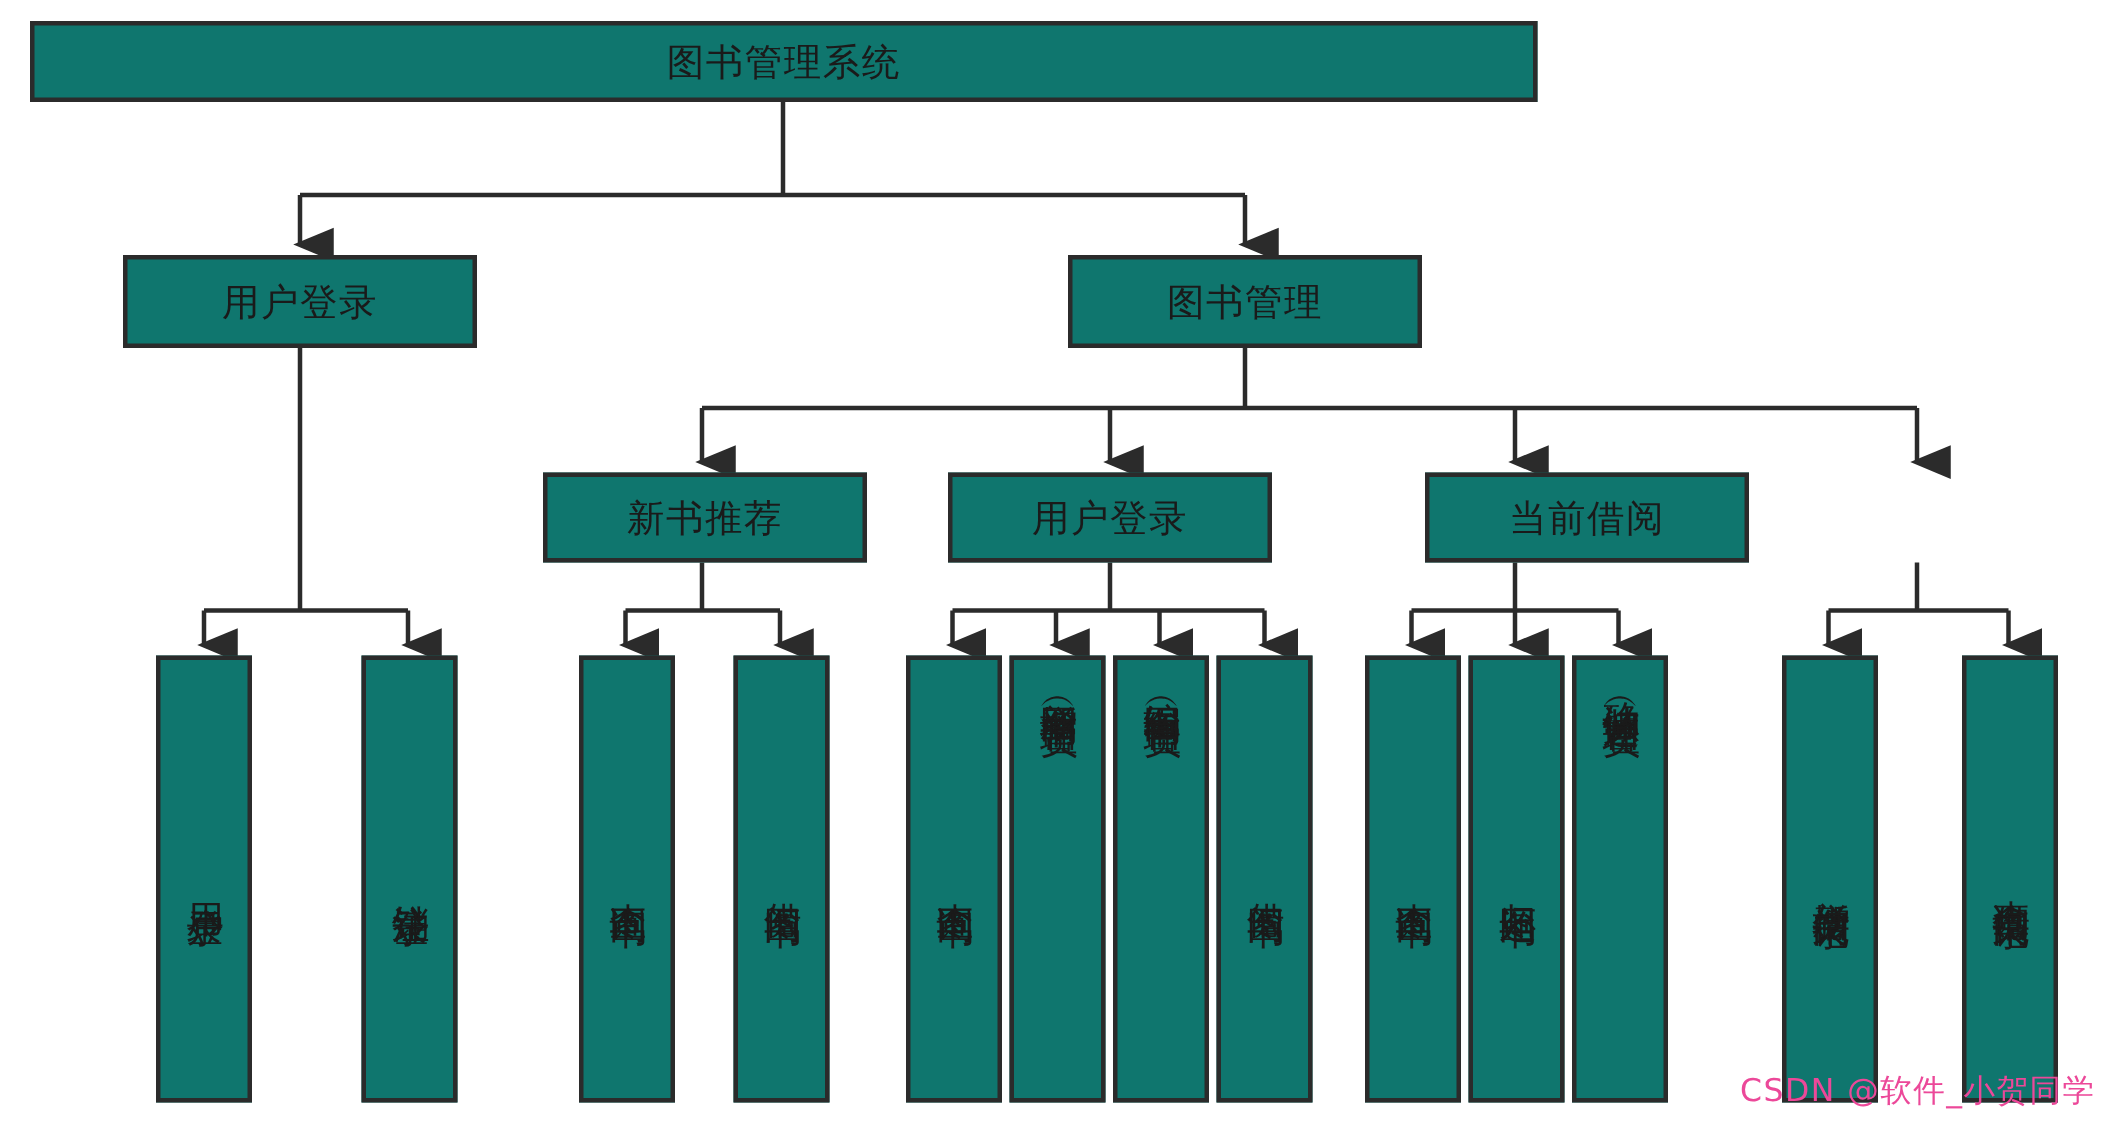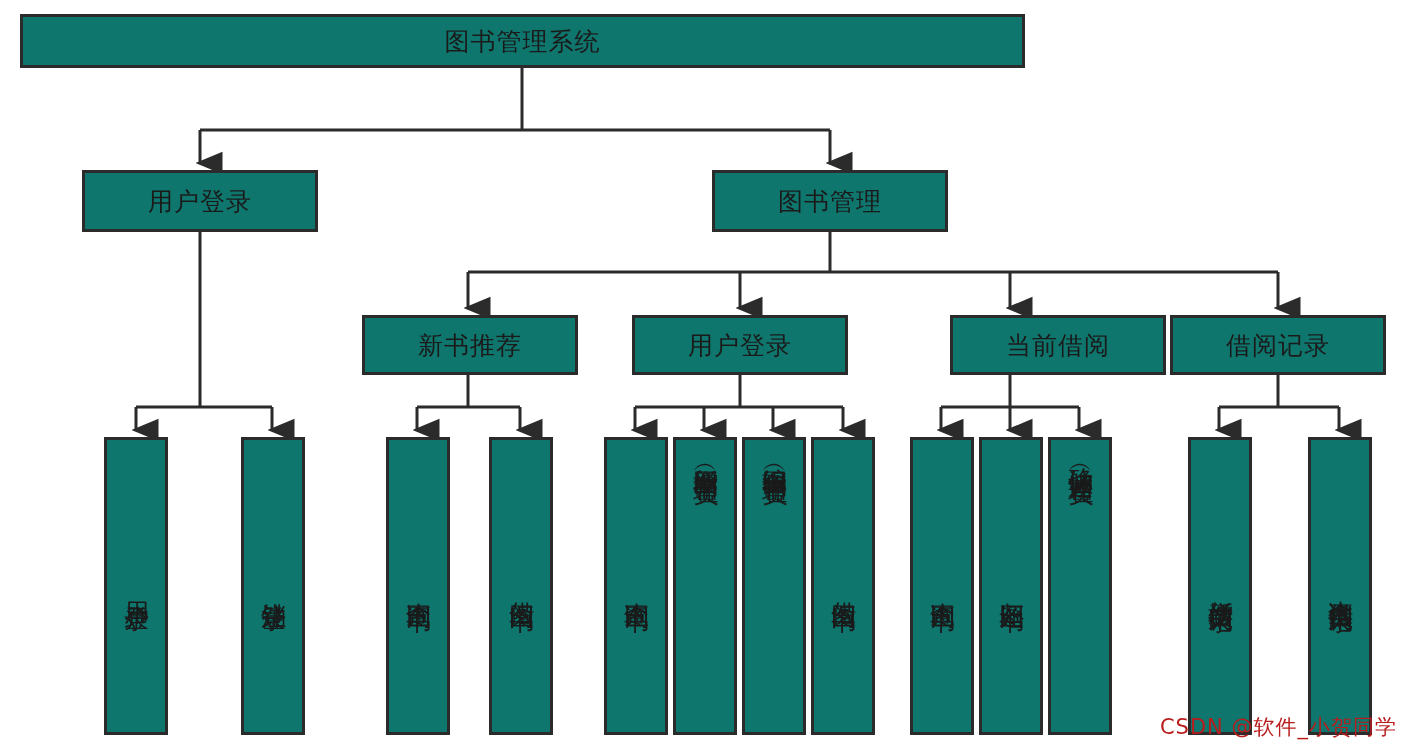--- a/index.html
+++ b/index.html
@@ -55,21 +55,21 @@
   }
   .node.vert.midalign {
     align-items: center;
     padding-top: 0;
   }
   .watermark {
     position: absolute;
     right: 8px;
     bottom: 6px;
     font-size: 21px;
-    color: #b91c1c;
+    color: #ec4899;
     letter-spacing: 1px;
     white-space: nowrap;
   }
 </style>
 </head>
 <body>
 
 <div id="canvas">
 
   <svg class="wires" viewBox="0 0 1405 747" xmlns="http://www.w3.org/2000/svg">
@@ -137,23 +137,20 @@
 
   <div class="node horiz" style="left:362px; top:315px; width:216px; height:60px;">
     <span>新书推荐</span>
   </div>
   <div class="node horiz" style="left:632px; top:315px; width:216px; height:60px;">
     <span>用户登录</span>
   </div>
   <div class="node horiz" style="left:902px; top:315px; width:216px; height:60px;margin-left:48px;">
     <span>当前借阅</span>
   </div>
-  <div class="node horiz" style="left:1170px; top:315px; width:216px; height:60px;">
-    <span>借阅记录</span>
-  </div>
 
   <div class="node vert midalign" style="left:104px; top:437px; width:64px; height:298px;">
     <span class="vlabel">用户登录</span>
   </div>
   <div class="node vert midalign" style="left:241px; top:437px; width:64px; height:298px;">
     <span class="vlabel">注销登录</span>
   </div>
 
   <div class="node vert midalign" style="left:386px; top:437px; width:64px; height:298px;">
     <span class="vlabel">查询图书</span>

